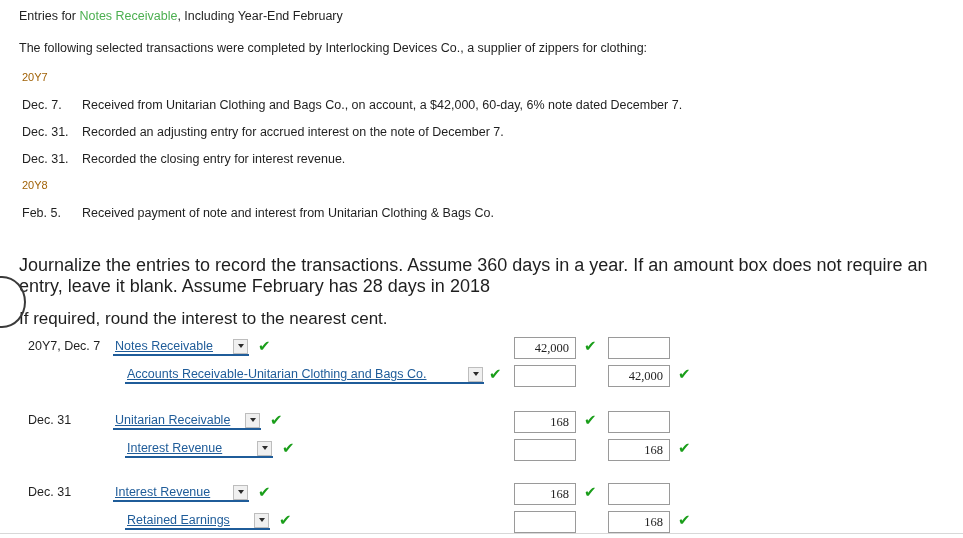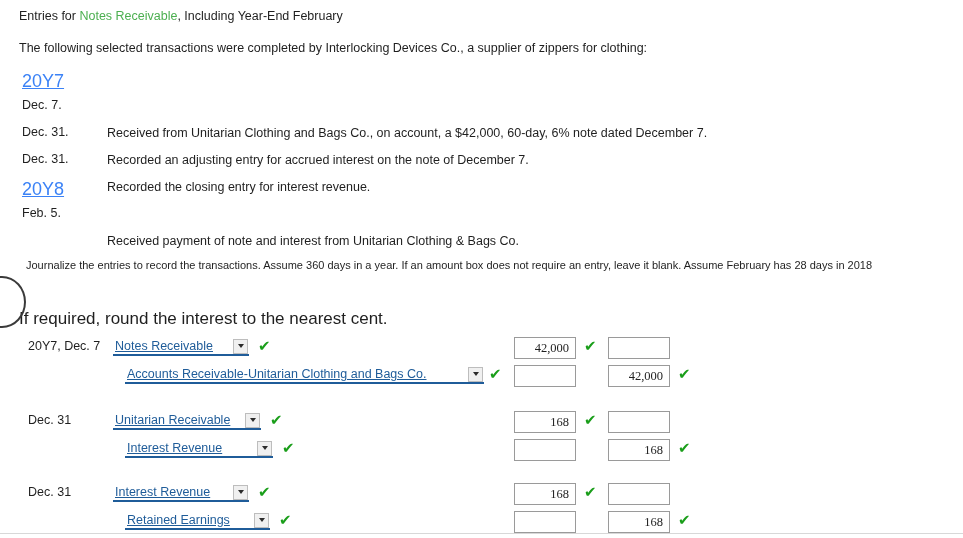--- a/index.html
+++ b/index.html
@@ -12,25 +12,25 @@
     overflow:hidden;
     position:relative;
   }
   .page{position:relative;width:963px;height:538px;}
 
   
   .title{position:absolute;left:19px;top:9px;font-size:12.5px;color:#1f1f1f;white-space:nowrap;}
   .title .hl{color:#4caf50;}
   .intro{position:absolute;left:19px;top:41px;font-size:12.5px;color:#1f1f1f;white-space:nowrap;}
 
-  .yr{position:absolute;font-size:18px;color:#3b82f6;text-decoration:underline;}
+  .yr{position:absolute;font-size:11px;color:#a16207;}
   .tx-date{position:absolute;font-size:12.5px;color:#1f1f1f;white-space:nowrap;}
-  .tx-desc{position:absolute;left:107px;font-size:12.5px;color:#1f1f1f;white-space:nowrap;margin-top:28px;}
-
-  .instr{position:absolute;left:26px;top:255px;width:935px;font-size:11px;line-height:21px;color:#1f1f1f;}
+  .tx-desc{position:absolute;left:82px;font-size:12.5px;color:#1f1f1f;white-space:nowrap;}
+
+  .instr{position:absolute;left:19px;top:255px;width:935px;font-size:18px;line-height:21px;color:#1f1f1f;}
   .round{position:absolute;left:19px;top:309px;font-size:17px;color:#1f1f1f;}
 
   
   .arc{
     position:absolute;left:-22px;top:276px;width:44px;height:48px;
     border:2.5px solid #3a3a3a;border-radius:50%;
     background:transparent;
   }
   .rdate{position:absolute;font-size:12.5px;color:#1f1f1f;white-space:nowrap;}
 

